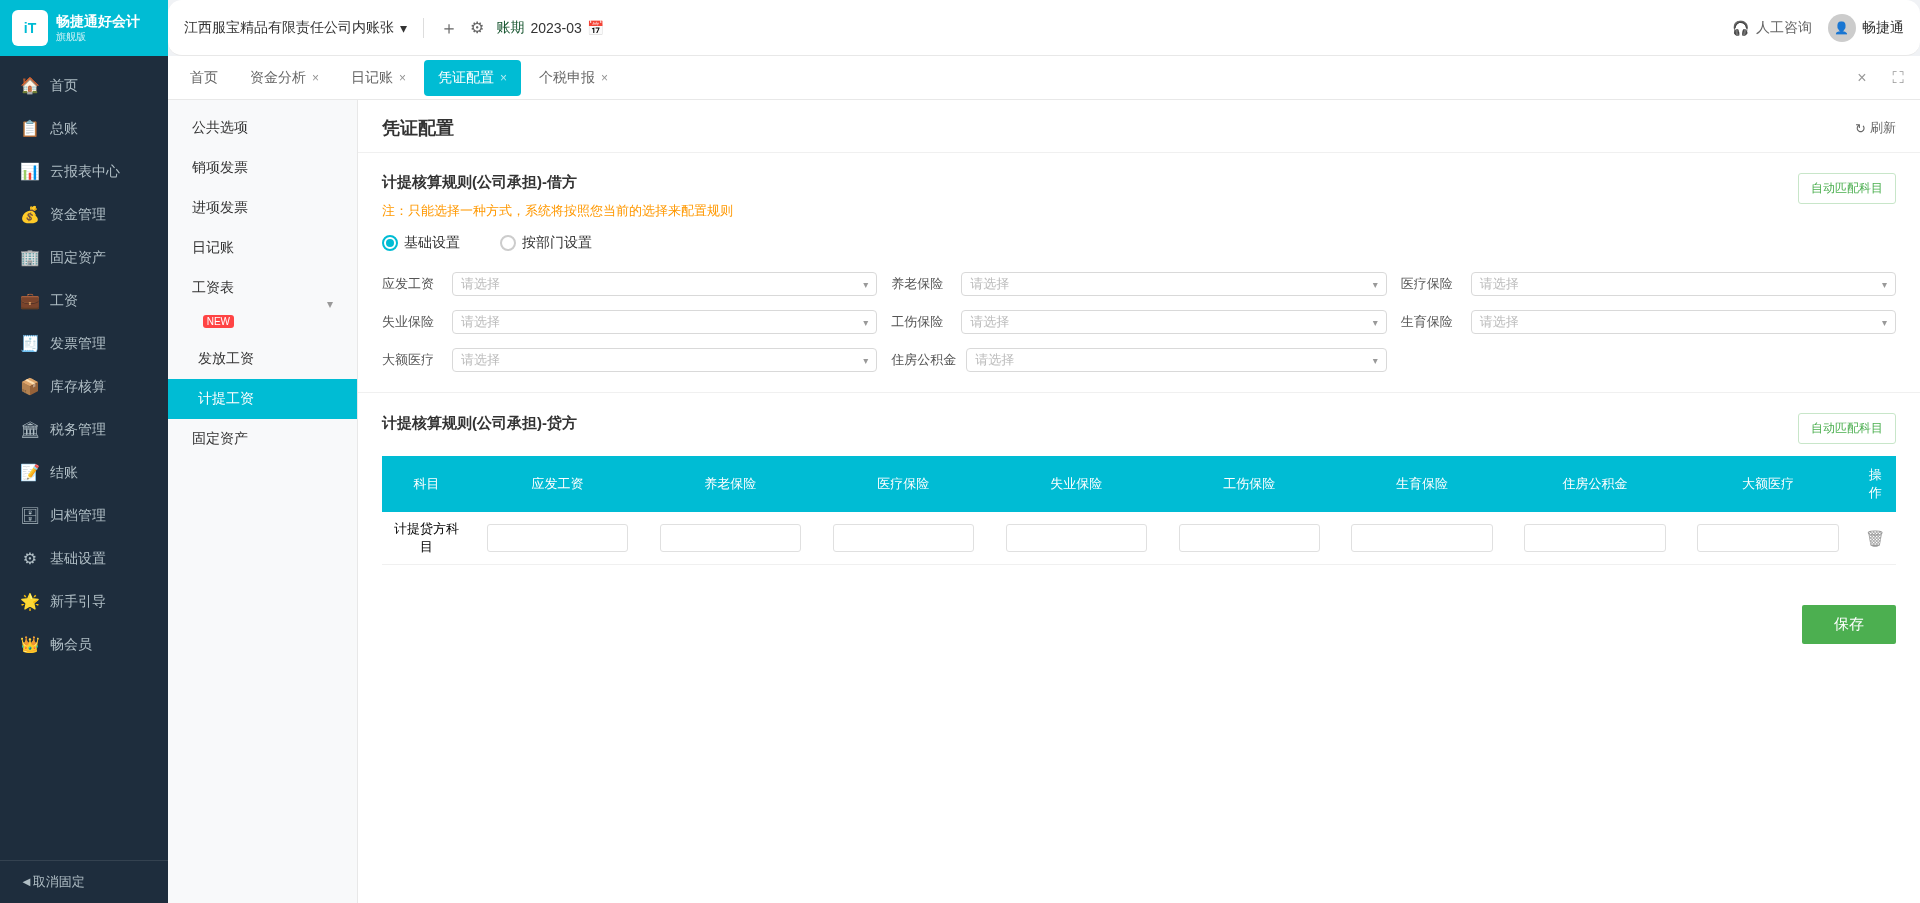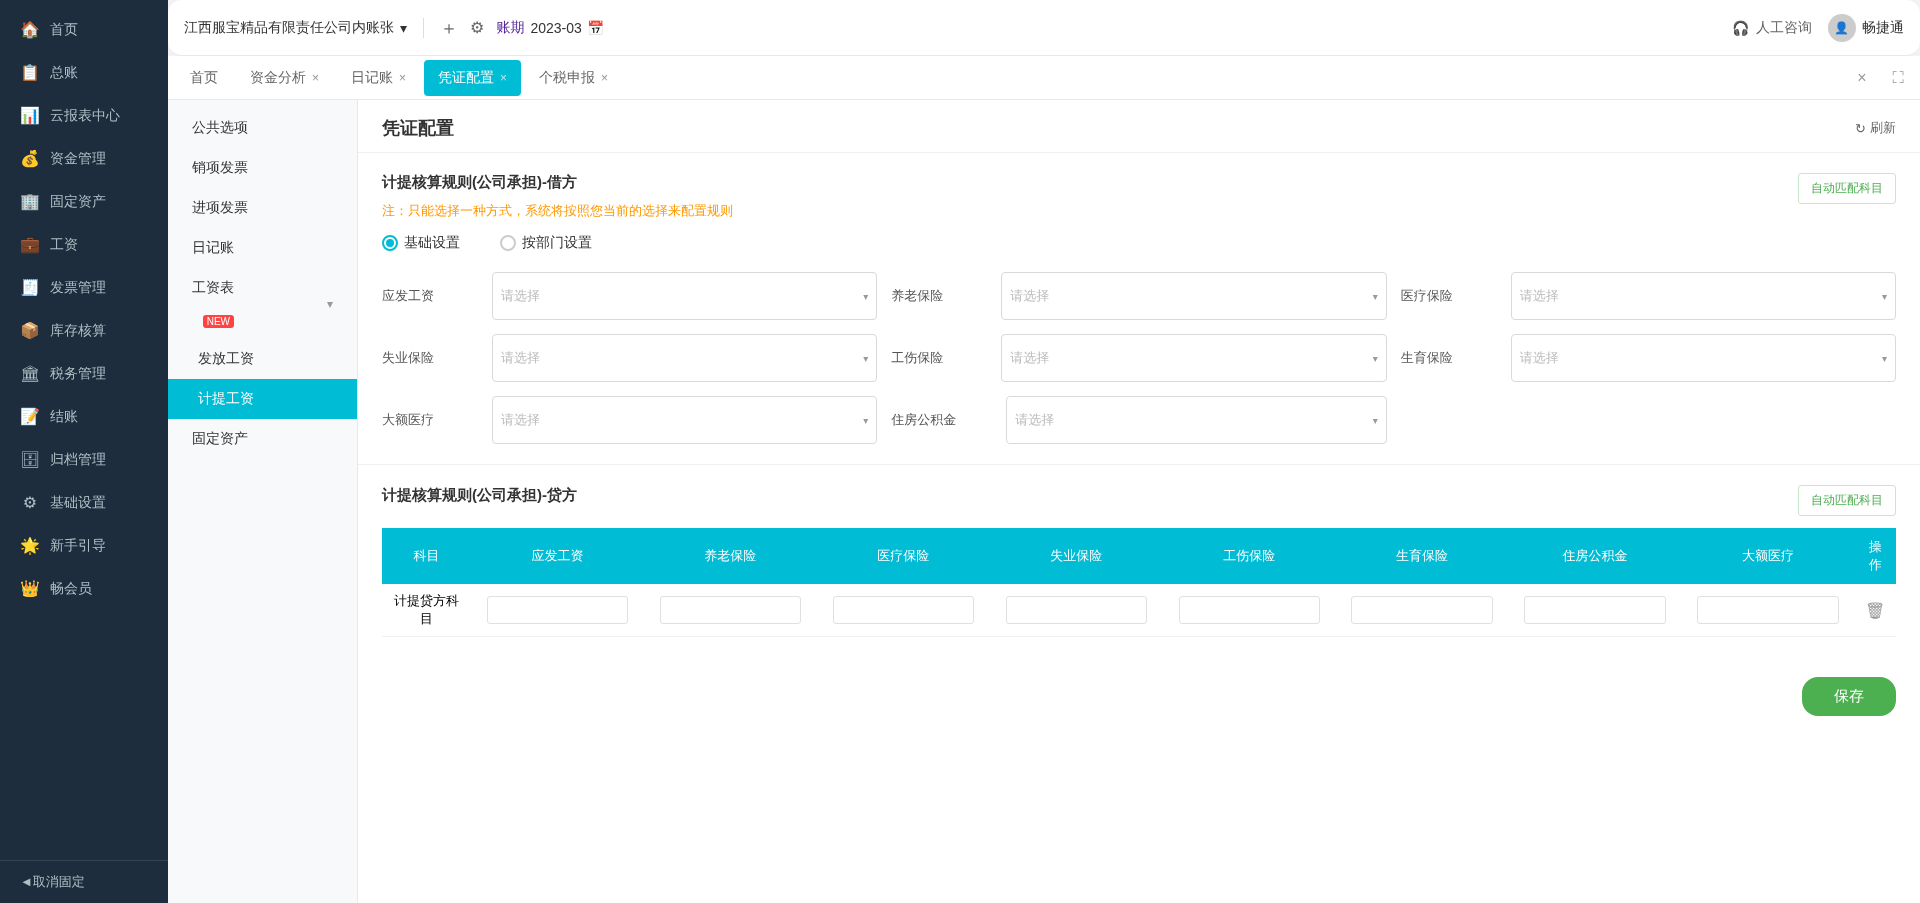--- a/index.html
+++ b/index.html
@@ -96,21 +96,21 @@
       align-items: center;
       gap: 6px;
       font-size: 14px;
       color: #333;
       cursor: pointer;
     }
     .topbar-divider { width: 1px; height: 20px; background: #ddd; margin: 0 4px; }
     .topbar-add { font-size: 18px; color: #666; cursor: pointer; }
     .topbar-settings { font-size: 16px; color: #666; cursor: pointer; }
     .topbar-period { display: flex; align-items: center; gap: 6px; font-size: 14px; color: #333; }
-    .topbar-period-label { color: #4c1d95; }
+    .topbar-period-label { color: #14532d; }
     .topbar-calendar-icon { color: #00bcd4; cursor: pointer; }
     .topbar-right { margin-left: auto; display: flex; align-items: center; gap: 16px; }
     .topbar-service { display: flex; align-items: center; gap: 6px; font-size: 14px; color: #666; cursor: pointer; }
     .topbar-user { display: flex; align-items: center; gap: 6px; font-size: 14px; color: #333; cursor: pointer; }
     .user-avatar { width: 28px; height: 28px; border-radius: 50%; background: #ccc; display: flex; align-items: center; justify-content: center; font-size: 12px; color: white; }
 
     
     .tabbar {
       height: 44px;
       background: white;
@@ -275,32 +275,31 @@
       gap: 10px;
     }
     .field-label {
       font-size: 13px;
       color: #555;
       white-space: nowrap;
       min-width: 60px;
     }
     .field-select {
       flex: 1;
-      height: 48px;
+      height: 24px;
       border: 1px solid #d9d9d9;
       border-radius: 4px;
       padding: 0 8px;
       font-size: 13px;
       color: #999;
       display: flex;
       align-items: center;
       justify-content: space-between;
       cursor: pointer;
       background: white;
-      margin-left: 40px;
     }
     .field-select-arrow { color: #999; font-size: 10px; }
 
     
     .table-section {
       padding: 20px 24px;
     }
     .table-section-header {
       display: flex;
       align-items: center;
@@ -350,33 +349,42 @@
       padding: 20px 24px;
       display: flex;
       justify-content: flex-end;
     }
     .save-btn {
       background: #4caf50;
       color: white;
       border: none;
       padding: 10px 32px;
       font-size: 15px;
-      border-radius: 16px;
+      border-radius: 2px;
       cursor: pointer;
     }
 
     
     .right-panel::-webkit-scrollbar { width: 6px; }
     .right-panel::-webkit-scrollbar-track { background: #f1f1f1; }
     .right-panel::-webkit-scrollbar-thumb { background: #ccc; border-radius: 3px; }
   </style>
 </head>
 <body>
 
 <div class="sidebar">
+  <div class="sidebar-logo">
+    <div class="sidebar-logo-icon">
+      <span>iT</span>
+    </div>
+    <div>
+      <div class="sidebar-logo-text">畅捷通好会计</div>
+      <div class="sidebar-logo-sub">旗舰版</div>
+    </div>
+  </div>
   <div class="sidebar-nav">
     <div class="sidebar-item">
       <span class="sidebar-item-icon">🏠</span>
       <span>首页</span>
     </div>
     <div class="sidebar-item">
       <span class="sidebar-item-icon">📋</span>
       <span>总账</span>
     </div>
     <div class="sidebar-item">

